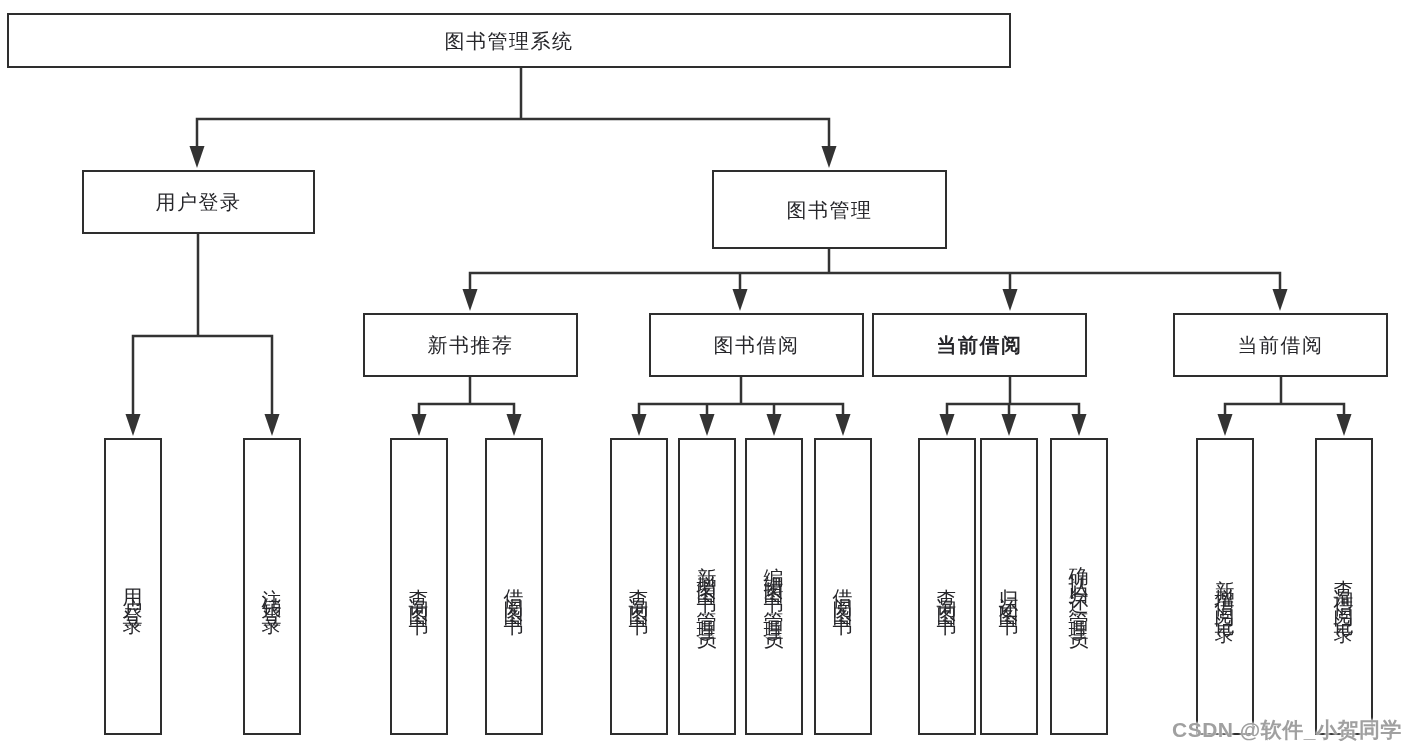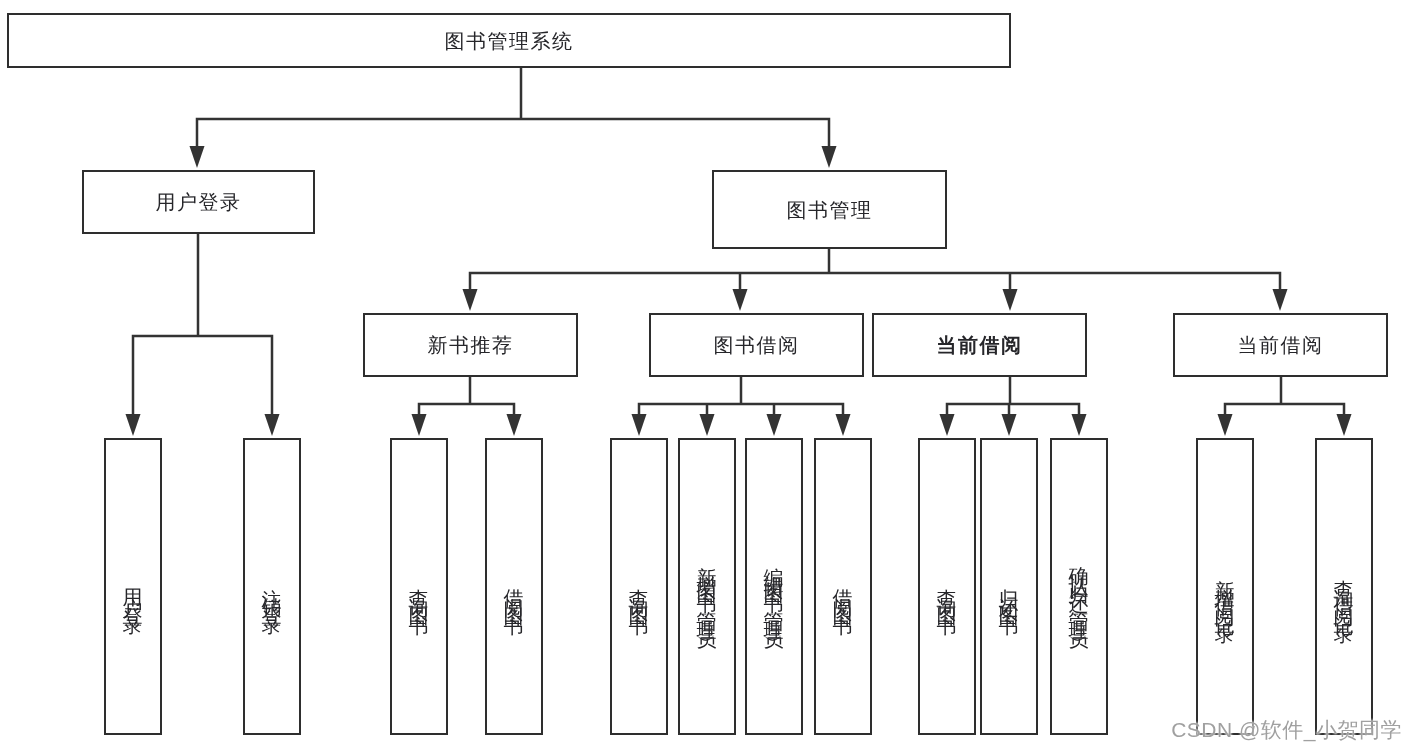--- a/index.html
+++ b/index.html
@@ -7,21 +7,21 @@
        font-family:"Liberation Sans","DejaVu Sans",sans-serif;}
   .canvas{position:relative;width:1405px;height:747px;background:#ffffff;}
   .wires{position:absolute;left:0;top:0;pointer-events:none;}
   .box{position:absolute;box-sizing:border-box;background:#ffffff;
        border:2.5px solid #2e2e2e;display:flex;align-items:center;justify-content:center;}
   .box span{color:#26262a;font-size:20px;line-height:1;white-space:nowrap;}
   .h span{letter-spacing:1.5px;}
   .leaf span{writing-mode:vertical-rl;text-orientation:mixed;
              letter-spacing:9px;padding-top:9px;}
   .watermark{position:absolute;top:716px;right:3px;font-size:21px;color:#a0a0a0;
-             text-shadow:0 0 3px #ffffff,0 0 3px #ffffff;letter-spacing:0.5px;z-index:5;}
+             text-shadow:0 0 3px #ffffff,0 0 3px #ffffff;letter-spacing:0.5px;z-index:5;font-weight:bold;}
   
   .n-root{left:7px;top:13px;width:1004px;height:55px;}
   .n-user{left:82px;top:170px;width:233px;height:64px;}
   .n-book{left:712px;top:170px;width:235px;height:79px;}
   .n-l3{top:313px;width:215px;height:64px;}
   .n-nb{left:363px;} .n-bb{left:649px;} .n-cb{left:872px;font-weight:bold;} .n-br{left:1173px;}
   .leaf{top:438px;width:58px;height:297px;}
   .lf1{left:104px;} .lf2{left:243px;} .lf3{left:390px;} .lf4{left:485px;}
   .lf5{left:610px;} .lf6{left:678px;} .lf7{left:745px;} .lf8{left:814px;}
   .lf9{left:918px;} .lf10{left:980px;} .lf11{left:1050px;}

